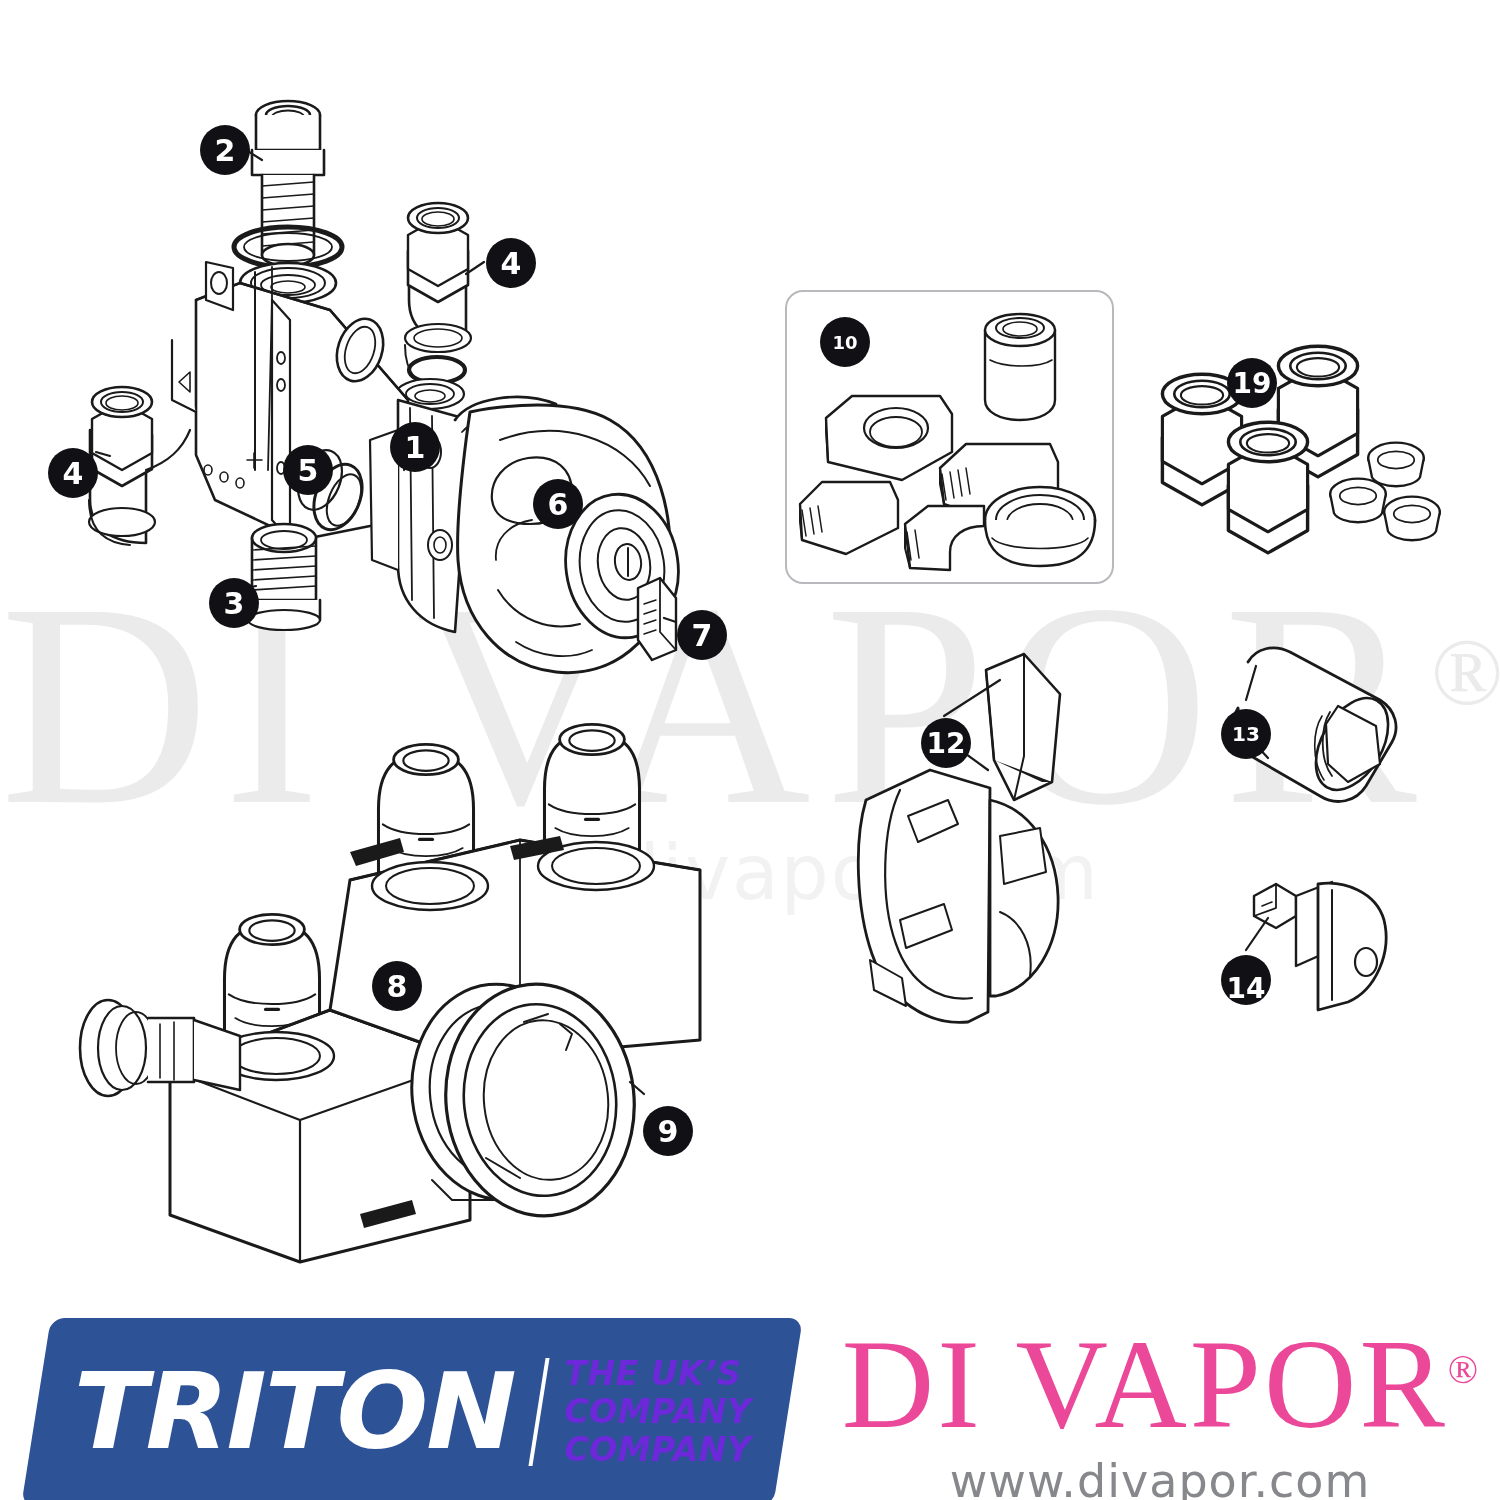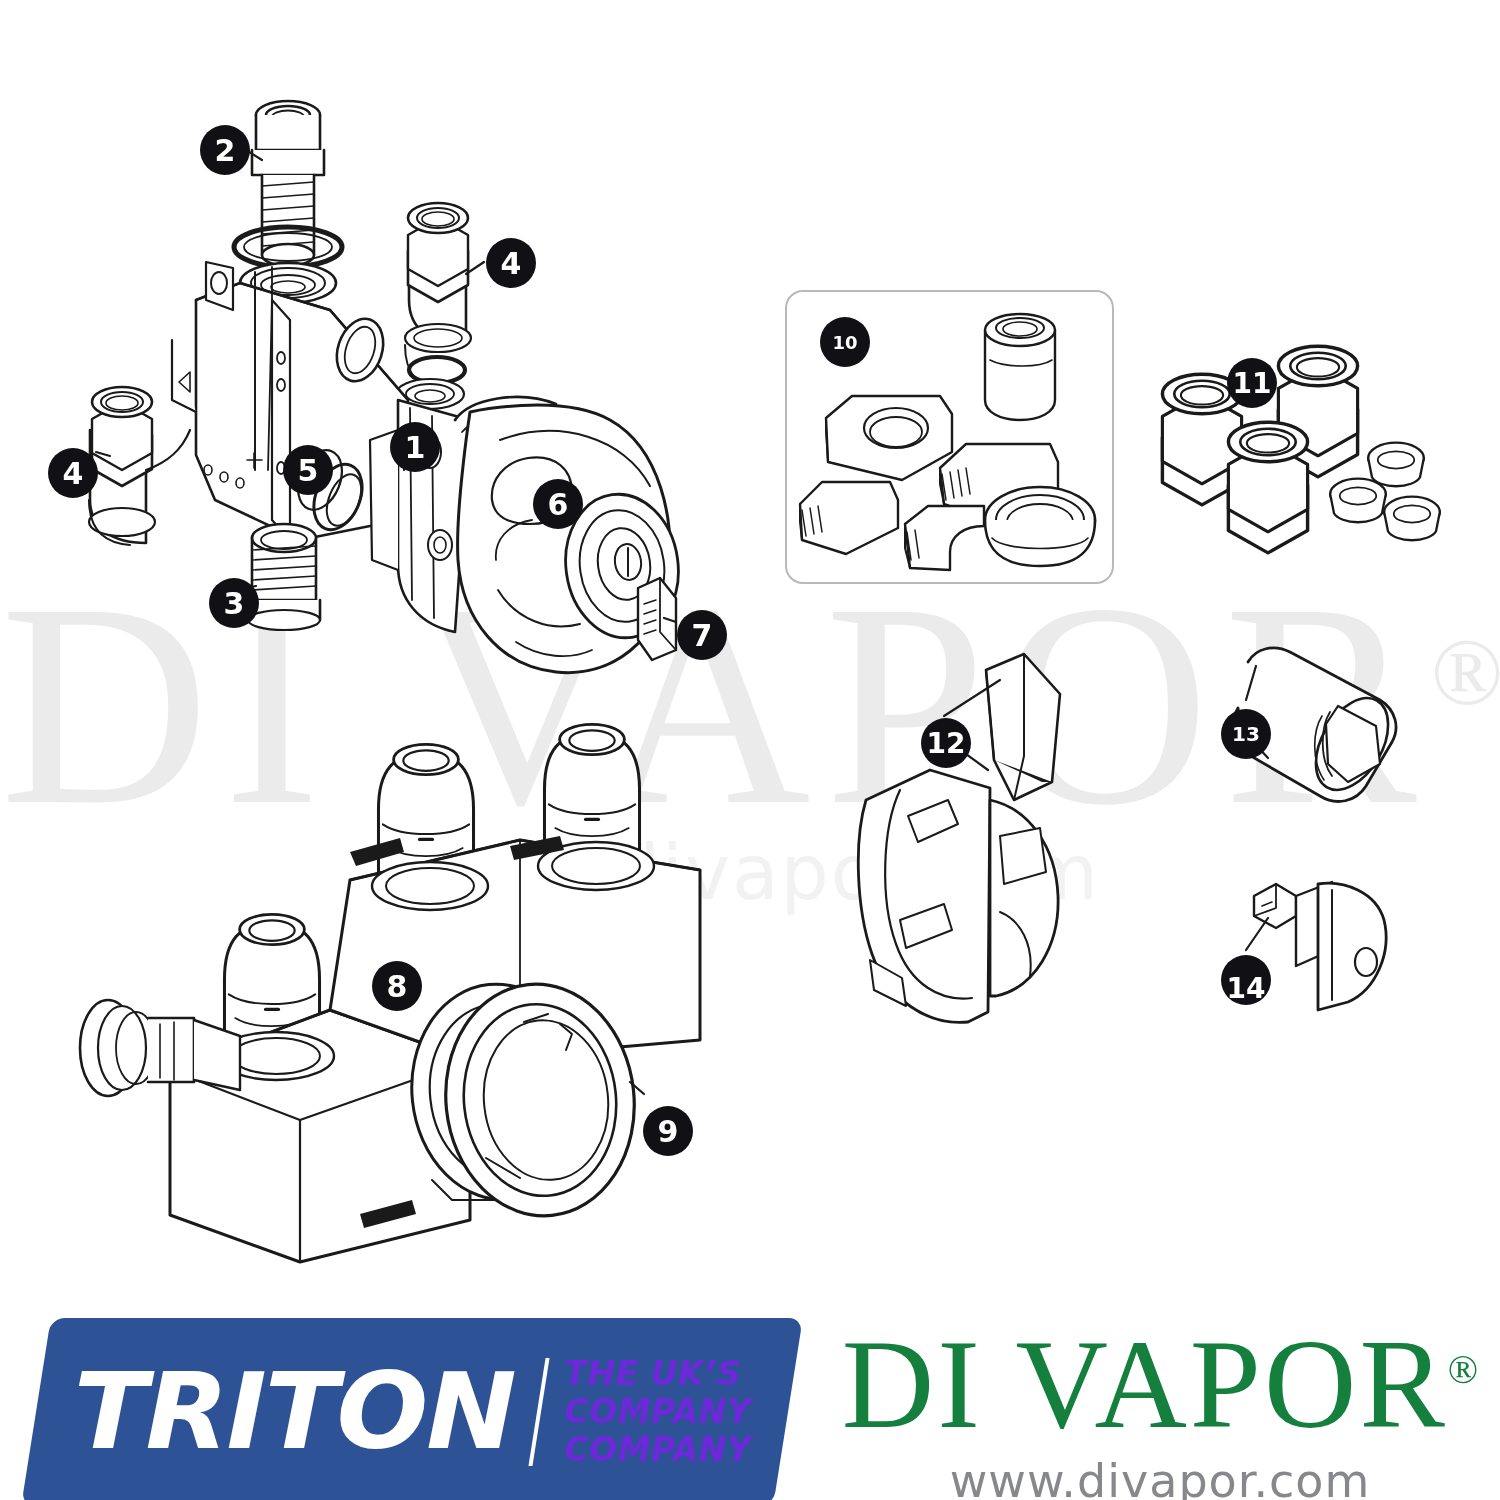--- a/index.html
+++ b/index.html
@@ -110,21 +110,21 @@
     white-space:nowrap;
   }
 
   
   .divapor{
     position:absolute;z-index:8;text-align:center;
   }
   .divapor-word{
     font-family:"Liberation Serif", serif;
     font-size:128px;
-    color:#15803d;
+    color:#ec4899;
     letter-spacing:3px;
     line-height:1;
     white-space:nowrap;
   }
   .divapor-word .reg{font-size:40px;vertical-align:super;letter-spacing:0;}
   .divapor-url{
     font-family:"DejaVu Sans", sans-serif;
     font-size:46px;
     color:#87888c;
     letter-spacing:1px;
@@ -496,21 +496,21 @@
   <div class="badge" style="left:372px;top:961px;width:50px;height:50px;font-size:30px;">
       <span>8</span>
     </div>
   <div class="badge" style="left:643px;top:1106px;width:50px;height:50px;font-size:30px;">
       <span>9</span>
     </div>
   <div class="badge" style="left:820px;top:317px;width:50px;height:50px;font-size:18px;">
       <span>10</span>
     </div>
   <div class="badge" style="left:1227px;top:358px;width:50px;height:50px;font-size:28px;">
-      <span>11</span>
+      <span>19</span>
     </div>
   <div class="badge" style="left:921px;top:718px;width:50px;height:50px;font-size:28px;">
       <span>12</span>
     </div>
   <div class="badge" style="left:1221px;top:709px;width:50px;height:50px;font-size:20px;">
       <span>13</span>
     </div>
   <div class="badge" style="left:1221px;top:955px;width:50px;height:50px;font-size:28px;align-items:flex-end;">
       <span>14</span>
     </div>

